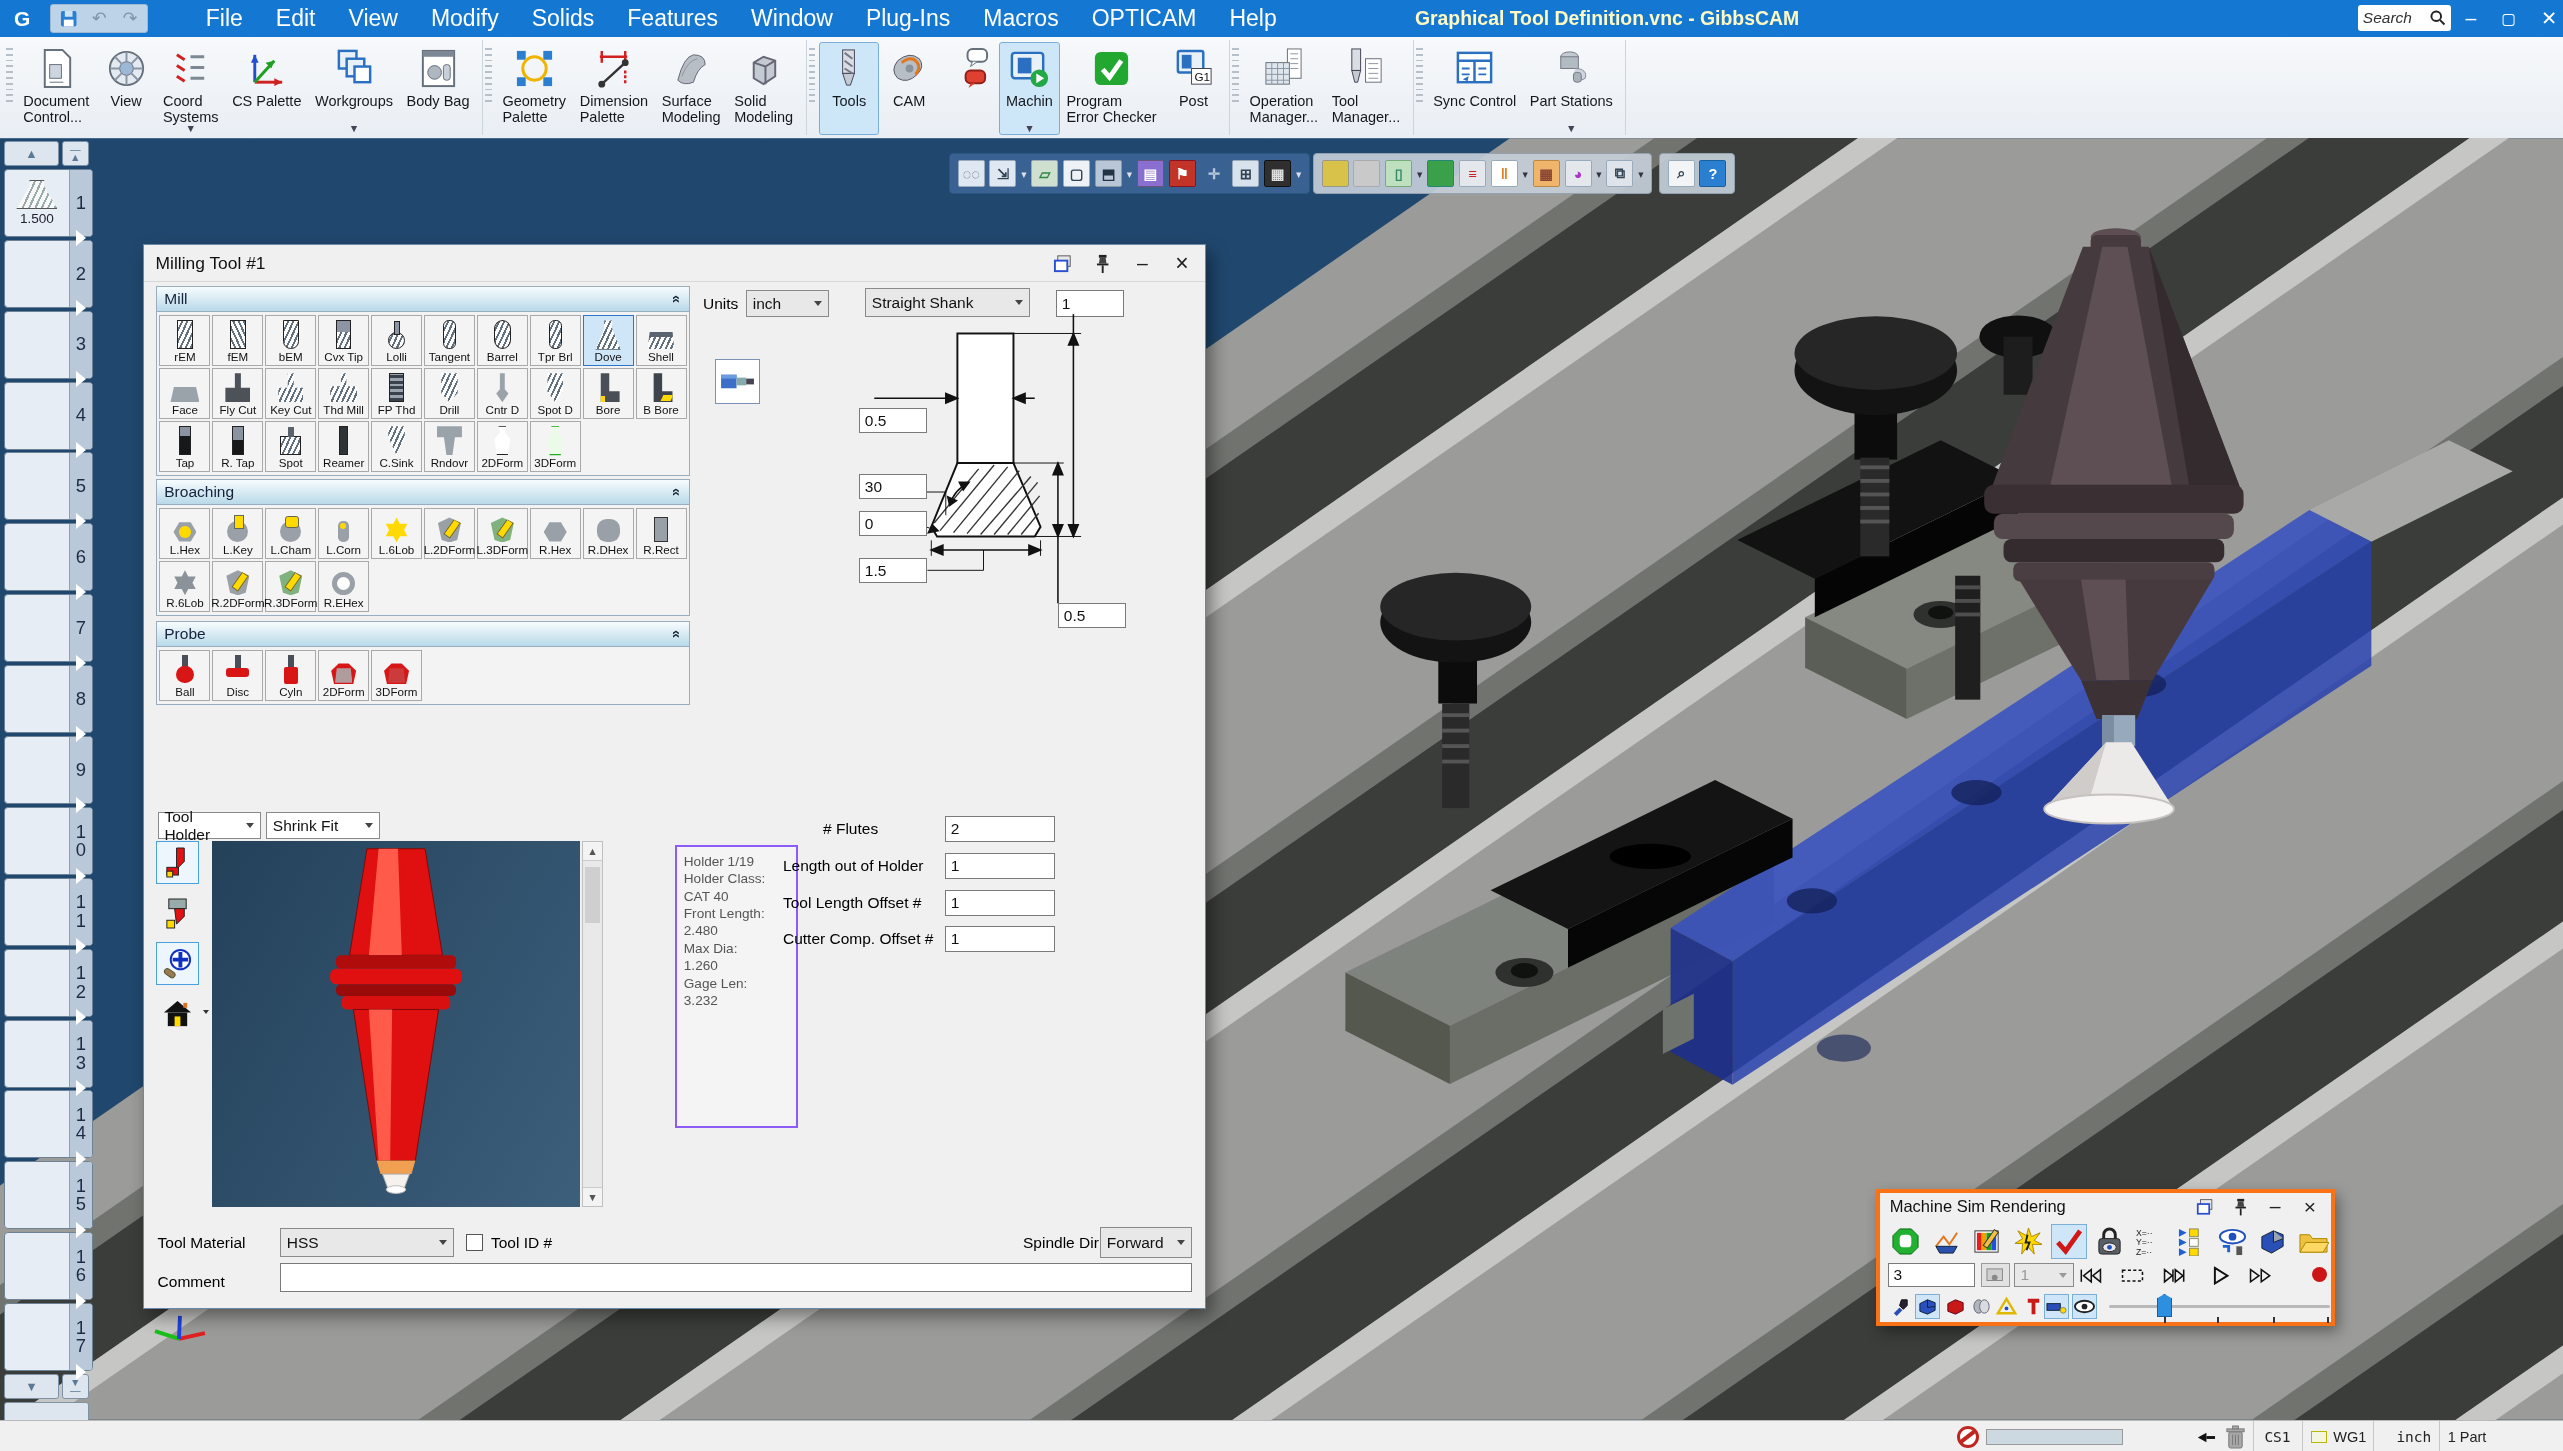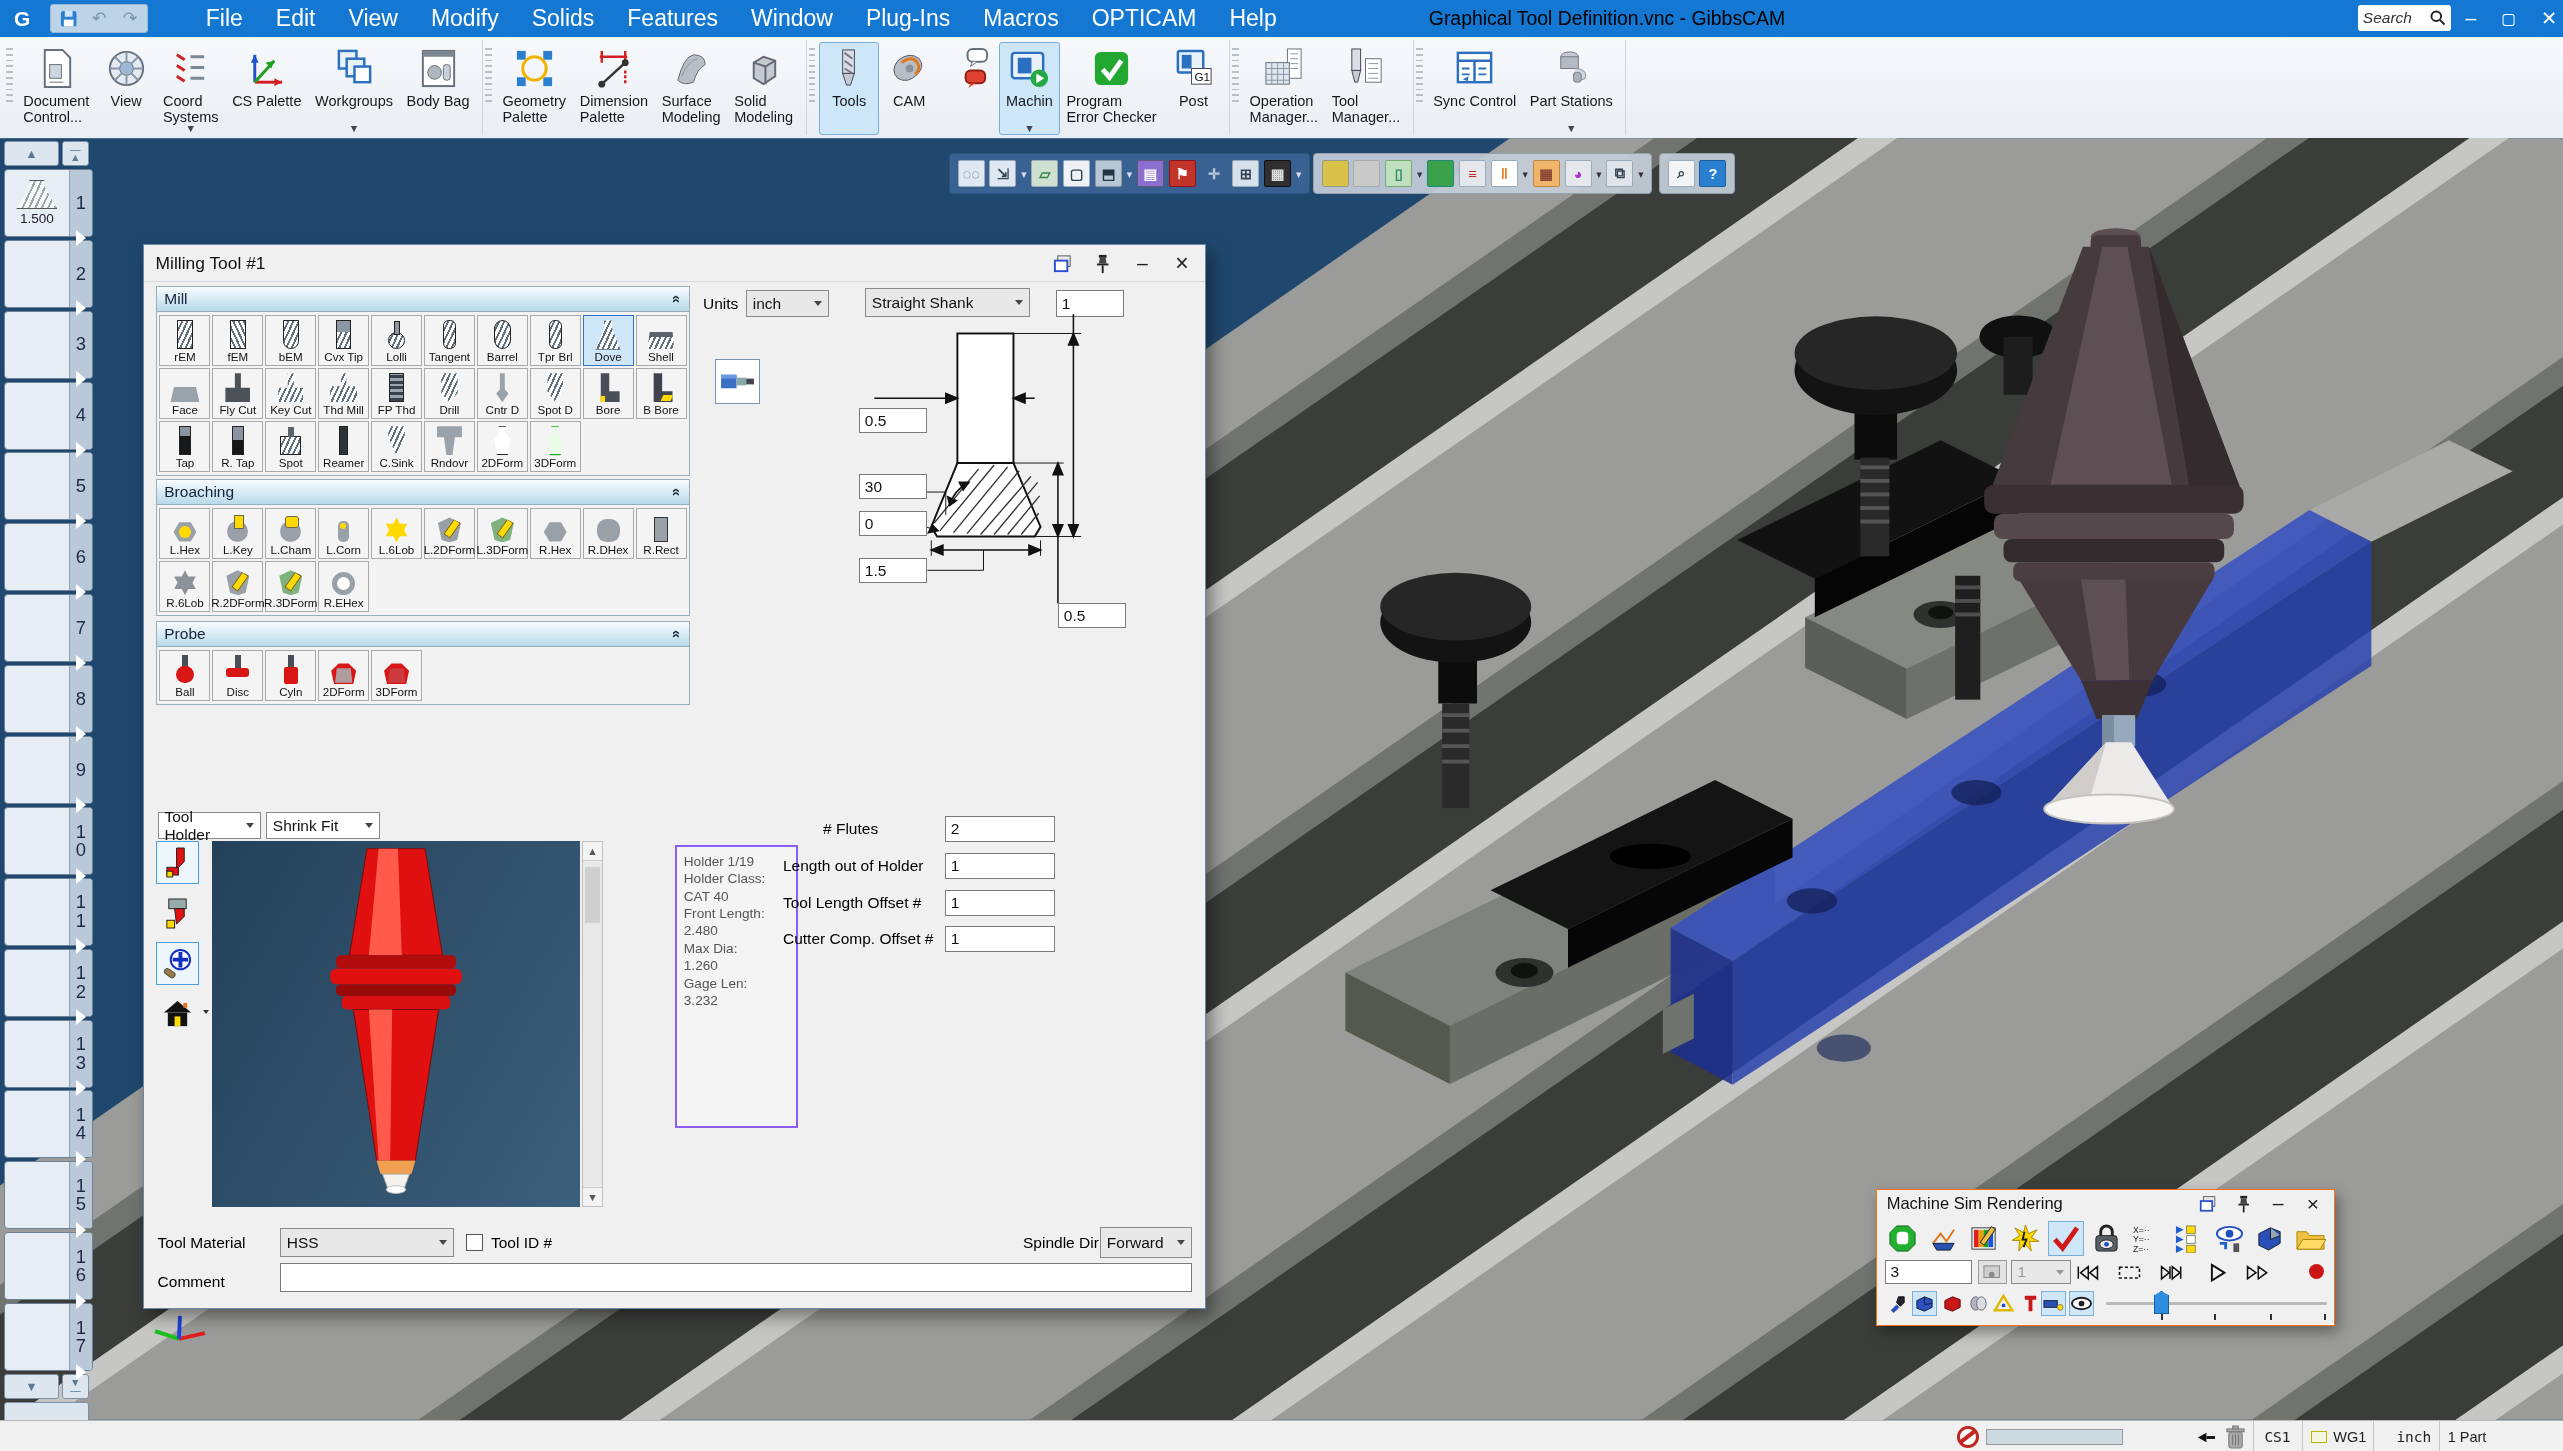--- a/index.html
+++ b/index.html
@@ -6,21 +6,21 @@
   html,body{width:2563px;height:1452px;overflow:hidden;background:#20486e}
   #app{position:relative;width:2563px;height:1452px}
 
   
   .titlebar{position:absolute;left:0;top:0;width:2563px;height:37px;background:#1478d2;display:flex;align-items:center;color:#fff}
   .tb-logo{width:29px;height:29px;margin-left:7.7px;border-radius:50%;background:#1478d2;color:#fff;font-weight:bold;font-size:21px;display:flex;align-items:center;justify-content:center}
   .quickbar{display:flex;align-items:center;background:#bcd3e8;border:1px solid #9db8d2;border-radius:2.9px;margin-left:13.6px;height:29px;padding:0 5.8px;gap:7.7px}
   .qb-btn{width:23px;height:23px;display:flex;align-items:center;justify-content:center;font-size:17.4px;color:#7e96ac}
   .menus{display:flex;margin-left:41px;gap:0}
   .menu-item{padding:6.8px 16.5px;font-size:23px;color:#fff;cursor:default}
-  .win-title{position:absolute;left:1239px;width:736px;text-align:center;font-size:19.4px;font-weight:normal;color:#000000}
+  .win-title{position:absolute;left:1239px;width:736px;text-align:center;font-size:19.4px;font-weight:bold;color:#fef9c3}
   .searchbox{position:absolute;left:2358px;top:4.8px;width:93px;height:26px;background:#fff;border-radius:2.9px;display:flex;align-items:center;justify-content:space-between;padding:0 4.8px}
   .searchbox span{font-style:italic;font-size:15.5px;color:#333}
   .win-btns{position:absolute;right:5.8px;top:0;height:37px;display:flex;align-items:center;gap:25px;font-size:19.4px;color:#fff}
 
   
   .ribbon{position:absolute;left:0;top:37px;width:2563px;height:102px;background:linear-gradient(#f7f9fb,#e9eef4);border-bottom:1px solid #c3ccd6;display:flex;align-items:stretch;padding:2.9px 3.9px}
   .rgroup{display:flex;align-items:flex-start;border-right:1px solid #ccd4dc;padding:1.9px 5.8px 0 1.9px}
   .rhandle{width:6.8px;height:54px;margin:5.8px 3.9px 0 0;background:repeating-linear-gradient(0deg,#b7bfc8 0 1.9px,transparent 1.9px 5.8px)}
   .ritem{position:relative;display:flex;flex-direction:column;align-items:center;min-width:60px;padding:2.9px 5.8px 1px;border:1px solid transparent;border-radius:2.9px;height:93px}
   .ritem.sel{background:#cde6f8;border-color:#79aed9}
@@ -128,21 +128,21 @@
   .pv-strip{position:absolute;left:11.6px;top:596px;width:50px;display:flex;flex-direction:column;gap:7.7px}
   .pv-btn{width:43px;height:43px;display:flex;align-items:center;justify-content:center;border:1px solid transparent}
   .pv-btn.sel{border:1.9px solid #4aa0e0;background:#eef6fd}
   .pv-scroll{position:absolute;left:438px;top:596px;width:21px;height:366px;background:#e9e9e9;border:1px solid #c0c0c0}
   .pv-scroll .arr{height:19.4px;display:flex;align-items:center;justify-content:center;font-size:10.6px;color:#555;background:#f3f3f3;border-bottom:1px solid #ccc}
   .pv-scroll .arr.b{position:absolute;bottom:0;width:100%;border-top:1px solid #ccc;border-bottom:none}
   .pv-thumb{position:absolute;left:1.9px;top:25px;width:15.5px;height:56px;background:#cfcfcf}
   .checkbox{position:absolute;width:16.5px;height:16.5px;background:#fff;border:1px solid #555}
 
   
-  .simpal{position:absolute;left:1876px;top:1189px;width:459px;height:137px;background:#f0f0f0;border:1px solid #f97316;box-shadow:3.9px 5.8px 13.6px rgba(0,0,0,.4)}
+  .simpal{position:absolute;left:1876px;top:1189px;width:459px;height:137px;background:#f0f0f0;border:4px solid #f97316;box-shadow:3.9px 5.8px 13.6px rgba(0,0,0,.4)}
   .sim-title{height:27px;display:flex;align-items:center;padding:0 9.7px;font-size:16.5px;color:#111}
   .sim-row1{position:absolute;left:7.7px;top:31px;display:flex;gap:4.8px}
   .sim-ic{width:36px;height:35px;display:flex;align-items:center;justify-content:center;border:1px solid transparent}
   .sim-ic.sel{background:#cfe6f8;border:1px solid #7ab0d8}
   .sim-row2{position:absolute;left:7.7px;top:70px;height:25px;width:443px}
   .sim-row3{position:absolute;left:7.7px;top:101px;height:27px;width:443px}
   .sim-ic2{position:absolute;top:0;width:25px;height:25px;display:flex;align-items:center;justify-content:center;border:1px solid transparent}
   .sim-ic2.sel{background:#cfe6f8;border:1px solid #7ab0d8}
 
   

